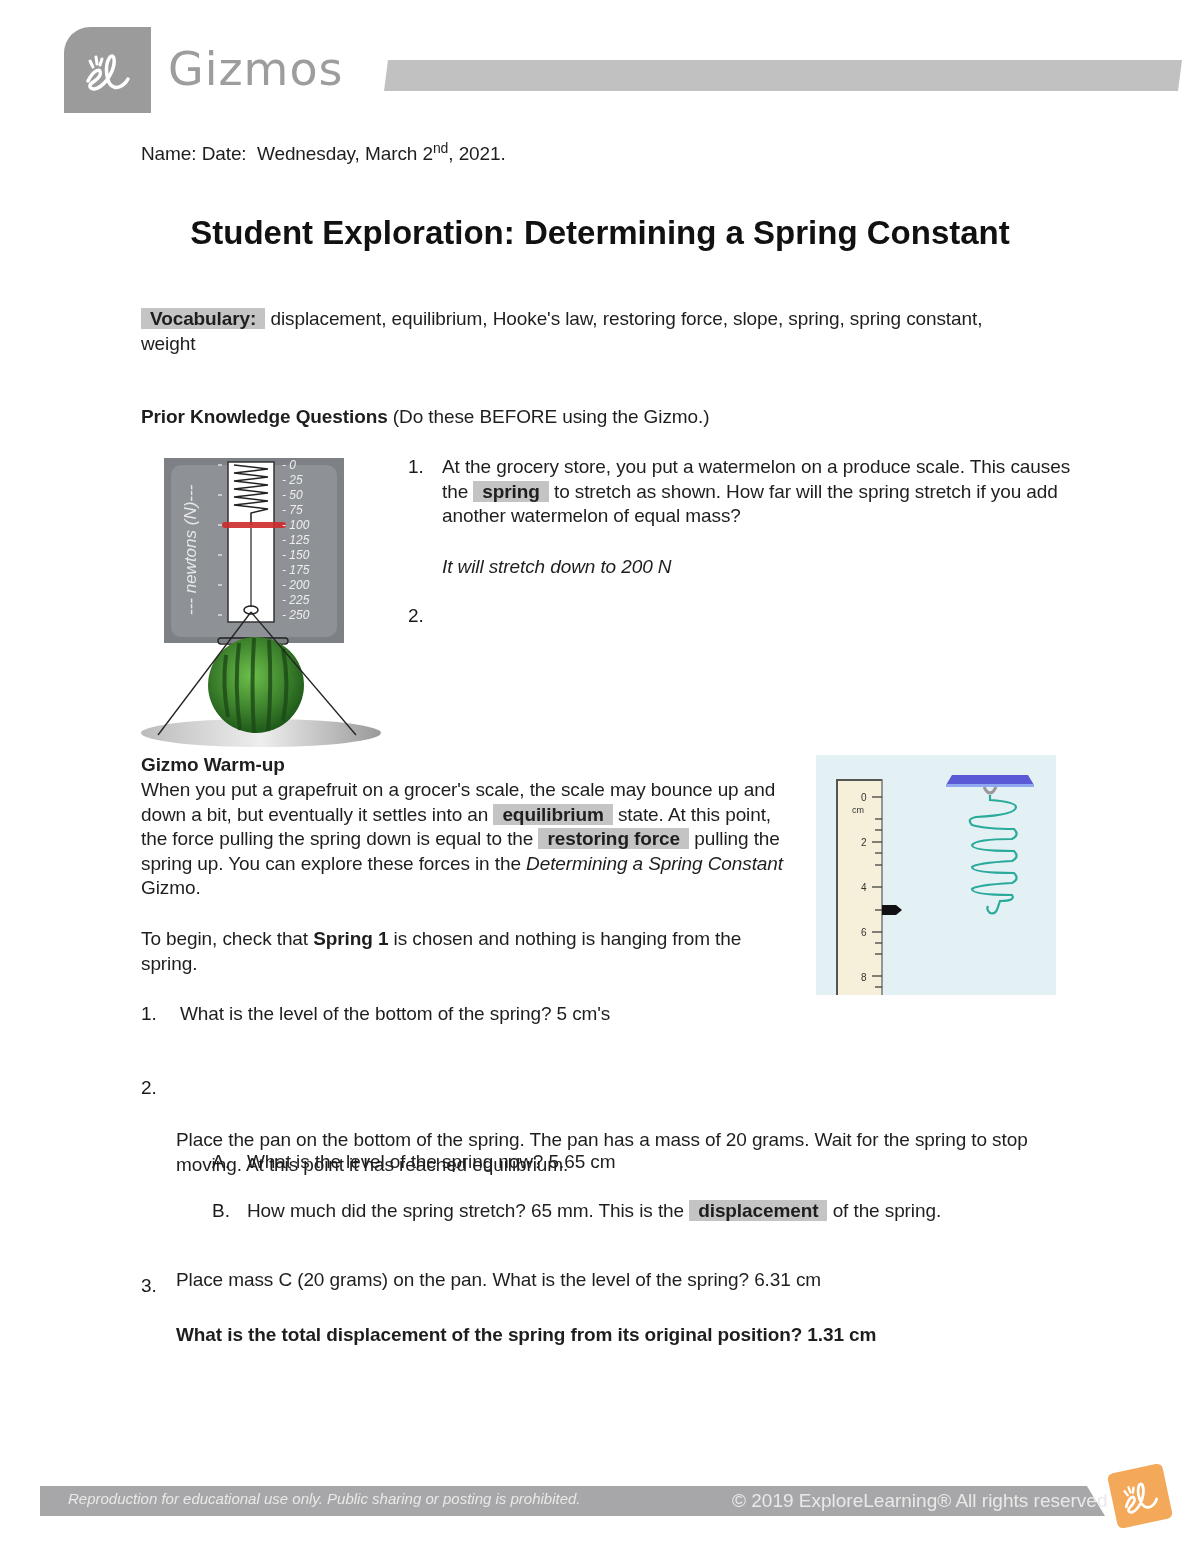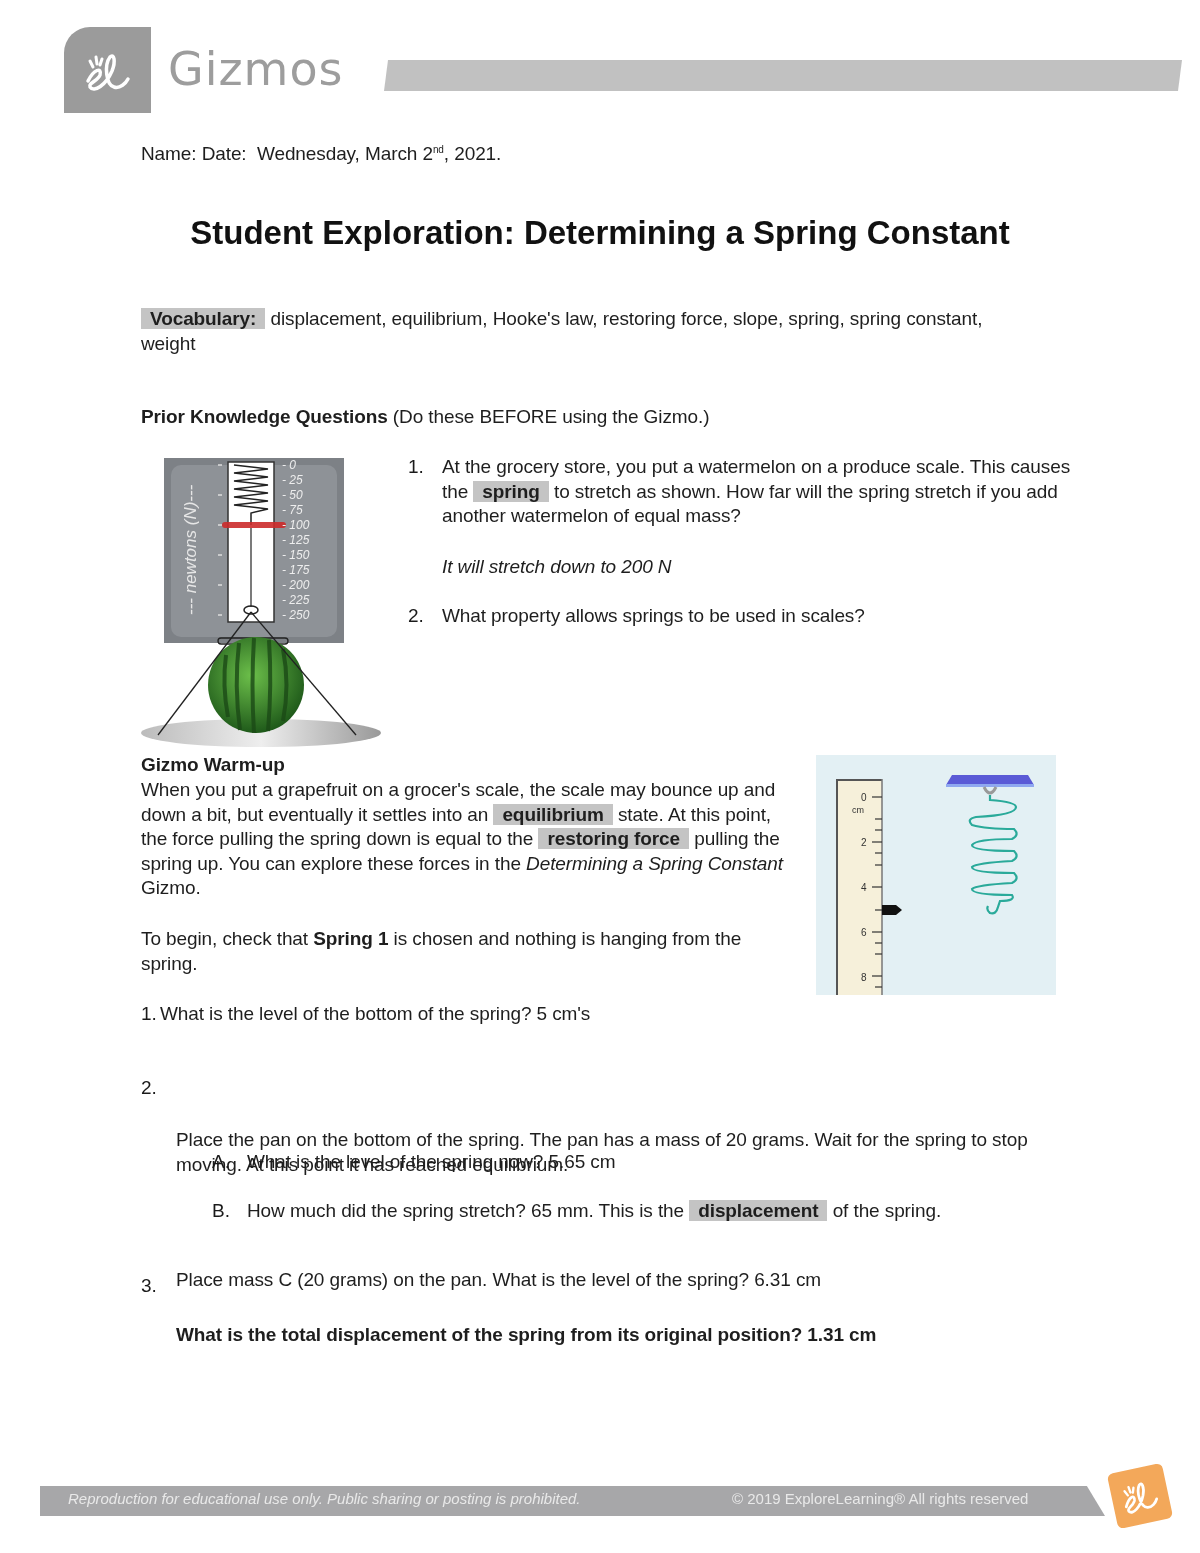--- a/index.html
+++ b/index.html
@@ -9,21 +9,21 @@
   
   .logo-box { position: absolute; left: 64px; top: 27px; width: 87px; height: 86px; background: #9b9b9b; border-top-left-radius: 26px; }
   .logo-box svg { position: absolute; left: 16px; top: 20px; }
   .brand { position: absolute; left: 168px; top: 42px; font-size: 46px; color: #9d9d9d; font-family: "DejaVu Sans", sans-serif; letter-spacing: 1px; }
   .header-bar { position: absolute; left: 384px; top: 60px; width: 798px; height: 31px; background: #c1c1c1; clip-path: polygon(4px 0, 100% 0, 99.5% 100%, 0 100%); }
 
   .text { position: absolute; font-size: 19px; line-height: 24.5px; color: #1e1e1e; letter-spacing: -0.1px; }
   .hl { background: #c4c4c4; font-weight: bold; padding: 0 9px; }
   .b { font-weight: bold; }
   .i { font-style: italic; }
-  sup { font-size: 10px; line-height: 0; vertical-align: 7px; }
+  sup { font-size: 14px; line-height: 0; vertical-align: 7px; }
 
   .name-line { left: 141px; top: 142px; }
   .title { position: absolute; left: 0; width: 1200px; top: 214px; text-align: center; font-size: 33px; font-weight: bold; color: #111; }
   .vocab { left: 141px; top: 307px; width: 880px; }
   .prior { left: 141px; top: 405px; }
 
   
   .scale-fig { position: absolute; left: 136px; top: 455px; width: 250px; height: 295px; }
 
   .q-num { position: absolute; font-size: 19px; line-height: 24.5px; }
@@ -32,35 +32,35 @@
   .q1-ans { left: 442px; top: 555px; }
   .q2-num { left: 408px; top: 604px; }
   .q2 { left: 442px; top: 604px; width: 630px; }
 
   .warm-title { left: 141px; top: 753px; }
   .warm-body { left: 141px; top: 778px; width: 660px; }
   .gizmo-fig { position: absolute; left: 816px; top: 755px; width: 240px; height: 240px; background: #e3f0f4; }
 
   .begin { left: 141px; top: 927px; width: 620px; }
   .w1-num { left: 141px; top: 1002px; }
-  .w1 { left: 160px; top: 1002px; }
+  .w1 { left: 180px; top: 1002px; }
   .w2-num { left: 141px; top: 1076px; }
   .w2 { left: 176px; top: 1128px; width: 880px; }
   .w2a-l { left: 212px; top: 1150px; }
   .w2a { left: 247px; top: 1150px; }
   .w2b-l { left: 212px; top: 1199px; }
   .w2b { left: 247px; top: 1199px; }
   .w3-num { left: 141px; top: 1274px; }
   .w3 { left: 176px; top: 1268px; }
   .w3b { left: 176px; top: 1323px; font-weight: bold; }
 
   
   .footer-bar { position: absolute; left: 40px; top: 1486px; width: 1065px; height: 30px; background: #a7a7a9; clip-path: polygon(0 0, 98.3% 0, 100% 100%, 0 100%); }
   .footer-left { position: absolute; left: 68px; top: 1490px; font-size: 15px; font-style: italic; color: #e9e9e9; }
-  .footer-right { position: absolute; left: 732px; top: 1490px; font-size: 15px; color: #e9e9e9; }
+  .footer-right { position: absolute; left: 732px; top: 1490px; font-size: 19px; color: #e9e9e9; }
   .footer-logo { position: absolute; left: 1112px; top: 1468px; width: 56px; height: 56px; background: #f3a85a; border-radius: 6px; transform: rotate(-12deg); }
   .footer-logo svg { position: absolute; left: 6px; top: 6px; }
 </style>
 </head>
 <body>
 
 <div class="logo-box">
   <svg width="56" height="48" viewBox="0 0 56 48">
     <path d="M8 34 C14 22, 22 20, 20 28 C18 34, 8 36, 10 40 C14 46, 26 38, 32 24 C36 14, 34 6, 30 10 C24 18, 26 38, 34 40 C40 42, 46 36, 48 32" fill="none" stroke="#fff" stroke-width="3.5" stroke-linecap="round"></path>
     <path d="M10 14 L13 20 M16 10 L17 17 M22 12 L20 18" stroke="#fff" stroke-width="3" stroke-linecap="round"></path>
@@ -144,21 +144,20 @@
 <div class="q-num q1-num">1.</div>
 <div class="text q1">
   <span>At the grocery store, you put a watermelon on a produce scale. This causes the</span>
   <span class="hl">spring</span>
   <span>to stretch as shown. How far will the spring stretch if you add another watermelon of equal mass?</span>
 </div>
 <div class="text q1-ans i">It will stretch down to 200 N</div>
 
 <div class="q-num q2-num">2.</div>
 <div class="text q2">
-  <div>What property allows springs to be used in scales?</div>
 </div>
 
 <div class="text warm-title b">Gizmo Warm-up</div>
 <div class="text warm-body">
   <span>When you put a grapefruit on a grocer's scale, the scale may bounce up and down a bit, but eventually it settles into an</span>
   <span class="hl">equilibrium</span>
   <span>state. At this point, the force pulling the spring down is equal to the</span>
   <span class="hl">restoring force</span>
   <span>pulling the spring  up. You can explore these forces in the</span>
   <span class="i">Determining a Spring Constant</span>

